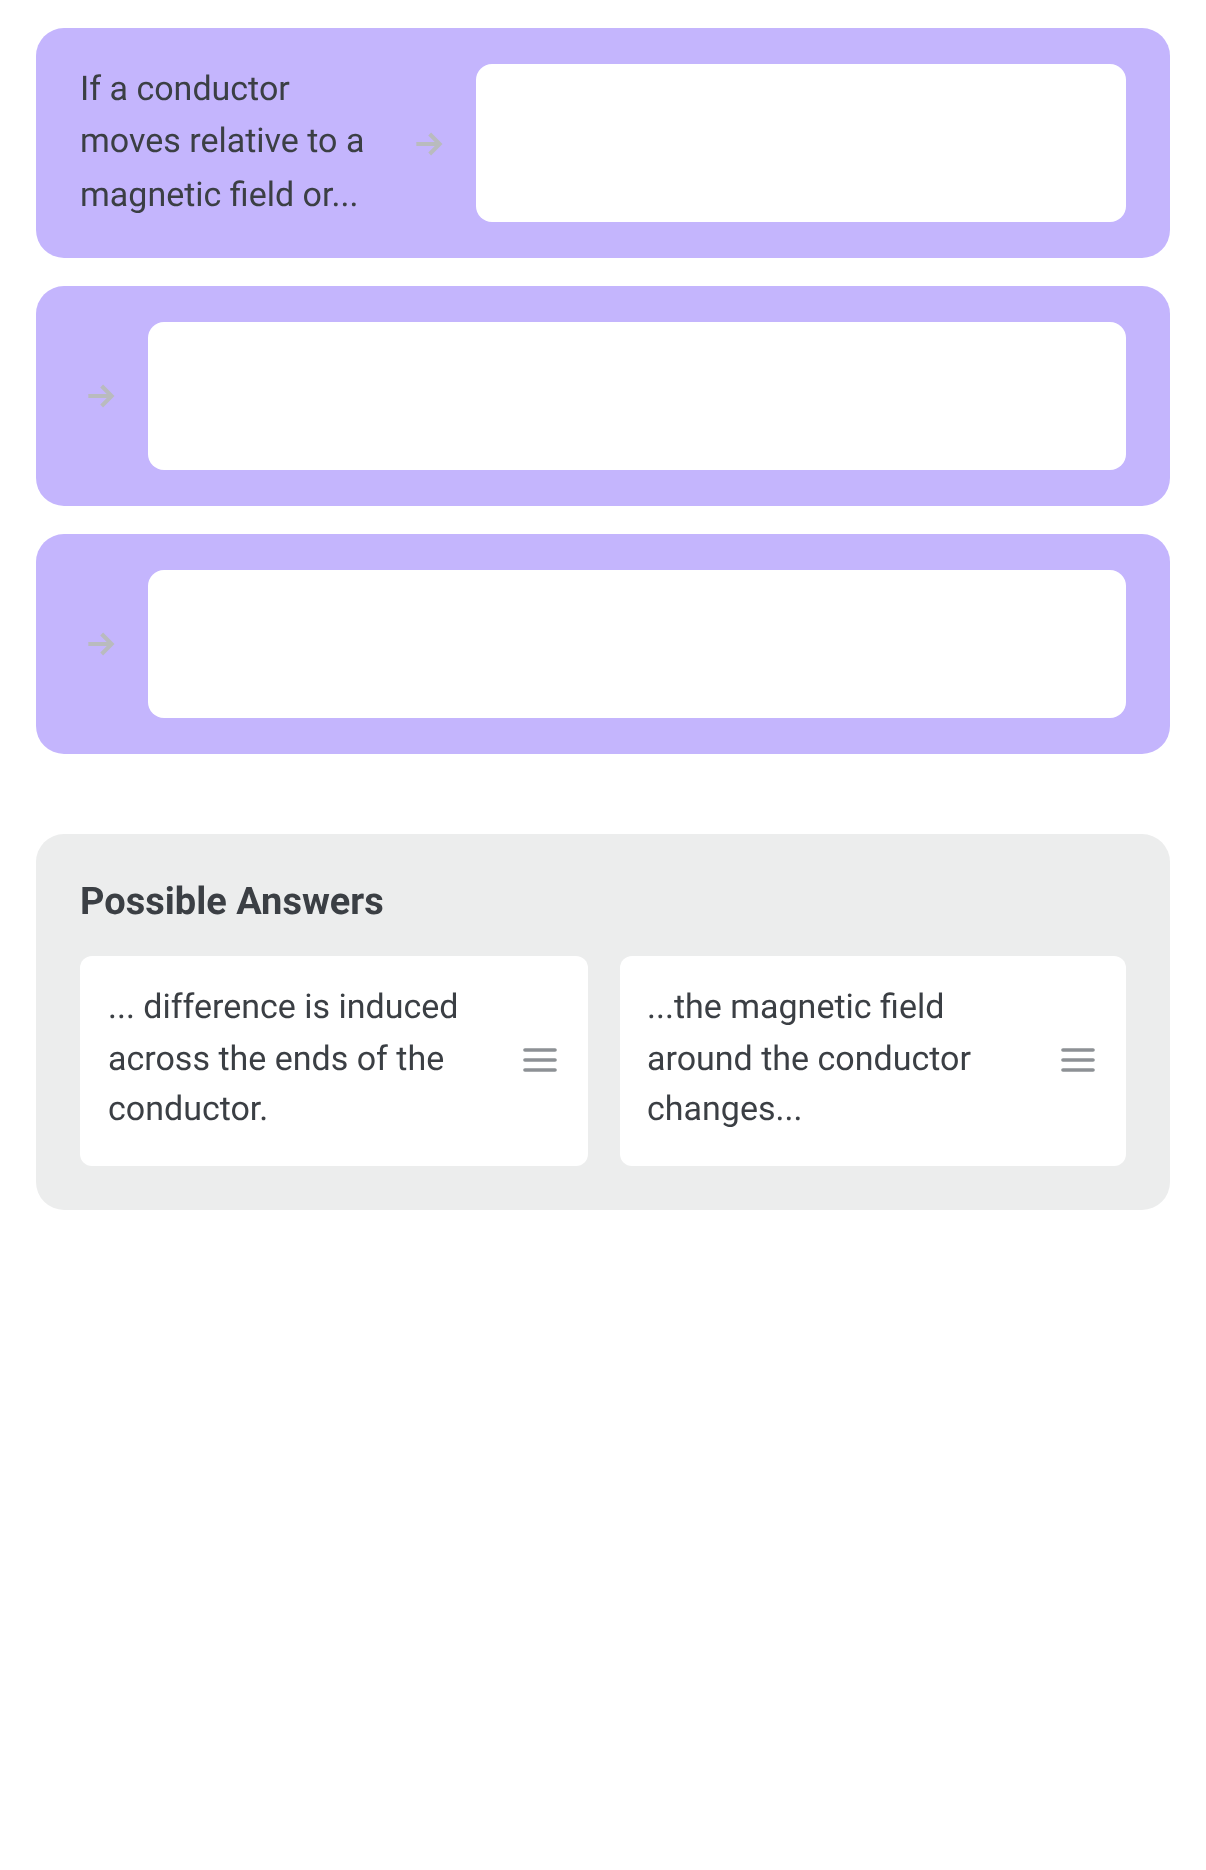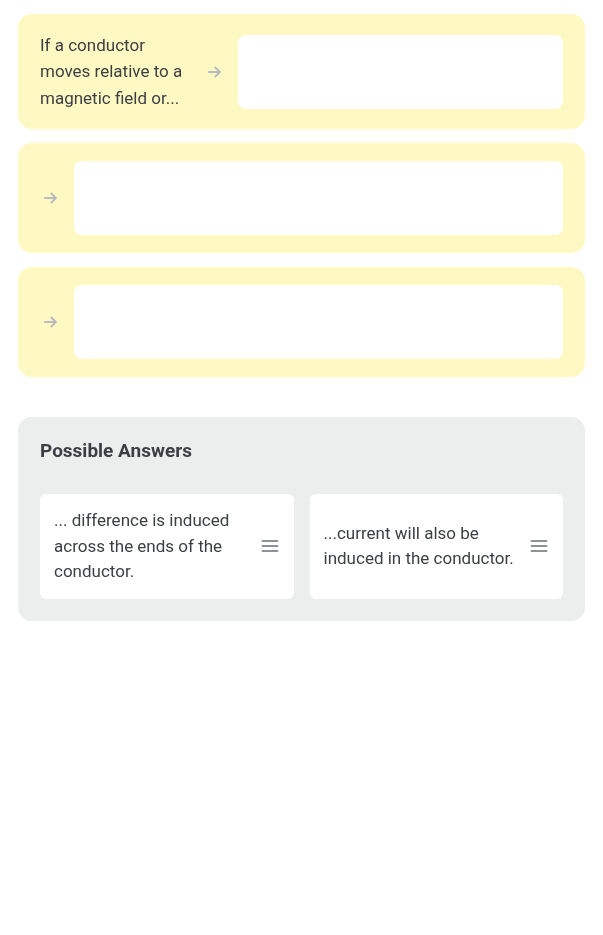--- a/index.html
+++ b/index.html
@@ -7,26 +7,25 @@
       margin: 0;
       padding: 0;
     }
     body {
       font-family: -apple-system, BlinkMacSystemFont, "Segoe UI", Roboto, Helvetica, Arial, sans-serif;
       background: #ffffff;
       width: 603px;
       padding: 0;
     }
     .match-card {
-      background: #fef9c3;
+      background: #c4b5fd;
       border-radius: 14px;
       margin: 14px 18px;
       padding: 18px 22px;
       display: flex;
-      align-items: center;
       gap: 14px;
     }
     .prompt-text {
       flex: 0 0 150px;
       font-size: 17px;
       line-height: 1.55;
       color: #3b3f44;
       font-weight: 400;
     }
     .arrow-icon {
@@ -52,21 +51,21 @@
     .answers-card {
       background: #eceded;
       border-radius: 14px;
       margin: 40px 18px 18px 18px;
       padding: 22px;
     }
     .answers-title {
       font-size: 19px;
       font-weight: 700;
       color: #3b3f44;
-      margin-bottom: 32px;
+      margin-bottom: 16px;
     }
     .answers-grid {
       display: grid;
       grid-template-columns: 1fr 1fr;
       gap: 16px;
     }
     .answer-item {
       background: #ffffff;
       border-radius: 6px;
       padding: 14px 14px;
@@ -133,24 +132,24 @@
 
     <div class="answer-item">
       <div class="answer-text">... difference is induced across the ends of the conductor.</div>
       <div class="drag-handle">
         <svg viewBox="0 0 24 16">
             <path d="M3 2h18M3 8h18M3 14h18"></path>
           </svg>
       </div>
     </div>
 
-
     <div class="answer-item">
-      <div class="answer-text">...current will also be induced in the conductor.</div>
+      <div class="answer-text">...the magnetic field around the conductor changes...</div>
       <div class="drag-handle">
         <svg viewBox="0 0 24 16">
             <path d="M3 2h18M3 8h18M3 14h18"></path>
           </svg>
       </div>
     </div>
 
+
   </div>
 </div>
 
 </body></html>

